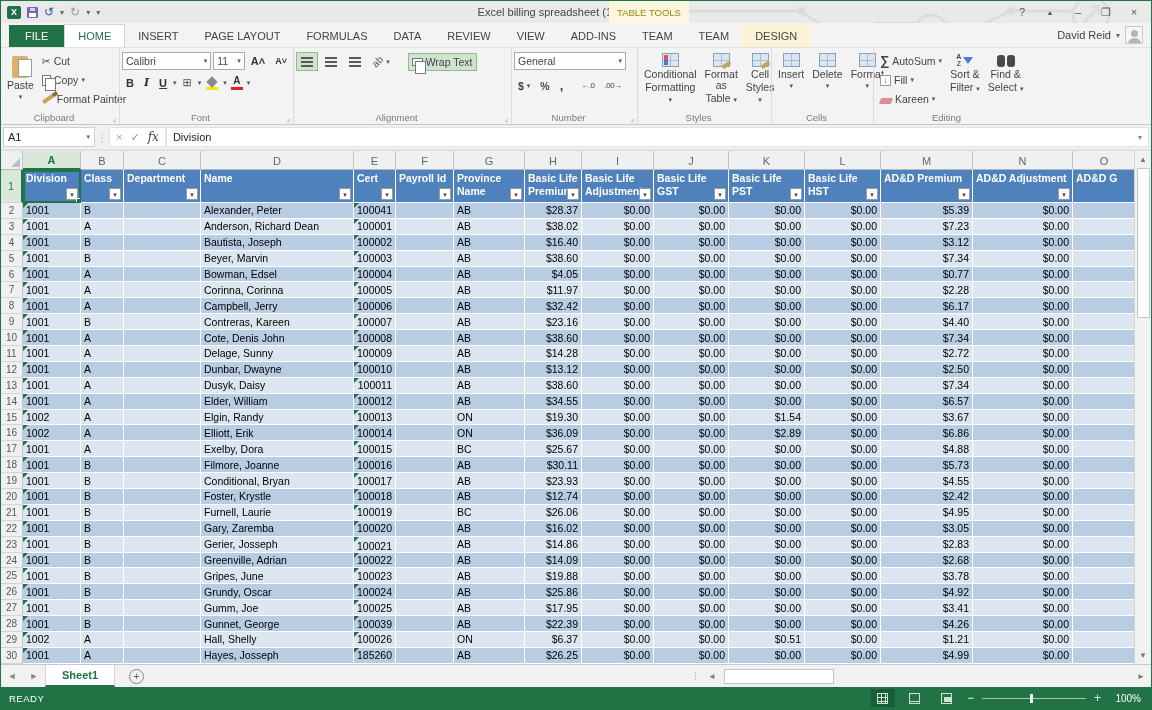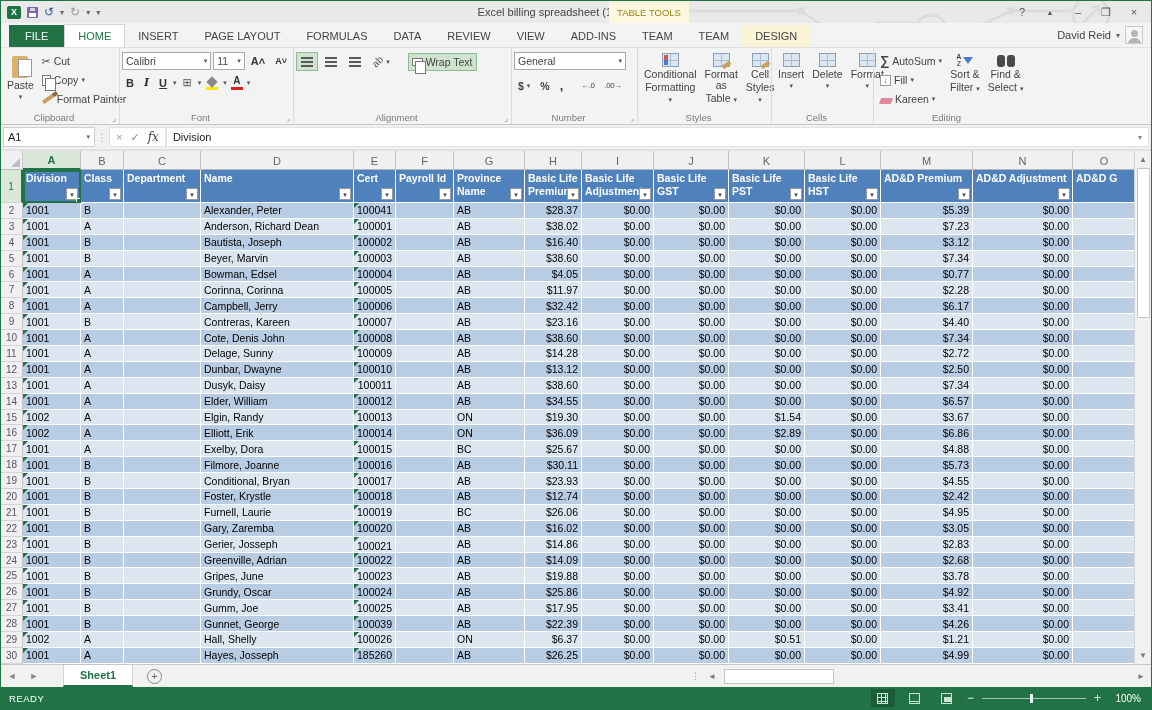--- a/index.html
+++ b/index.html
@@ -136,21 +136,21 @@
     display:flex;flex-direction:column;align-items:center;z-index:4;}
   .vsb .arr{height:17px;width:17px;display:flex;align-items:center;justify-content:center;color:#777;font-size:8px;}
   .vsb .thumb{width:13px;height:150px;background:#fff;border:1px solid #c6c6c6;border-radius:1px;}
   .vsb .spacer{flex:1;}
 
   
   .tabstrip{height:23px;background:#f1f1f1;border-top:1px solid #c6c6c6;display:flex;align-items:stretch;flex:0 0 23px;}
   .navarr{width:22px;display:flex;align-items:center;justify-content:center;color:#888;font-size:9px;}
   .sheettab{background:#fff;border-right:1px solid #d4d4d4;border-left:1px solid #d4d4d4;
     display:flex;align-items:center;padding:0 16px;font-size:11px;font-weight:bold;color:#217346;
-    border-bottom:2px solid #217346;margin-left:18px;}
+    border-bottom:2px solid #217346;}
   .addsheet{width:15px;height:15px;border:1px solid #888;border-radius:50%;color:#666;font-size:11px;
     display:flex;align-items:center;justify-content:center;align-self:center;margin-left:14px;line-height:1;}
   .hsb{margin-left:auto;display:flex;align-items:center;gap:4px;padding-right:2px;width:460px;}
   .hsbdots{color:#999;font-size:9px;}
   .hsb .arr{width:16px;height:15px;display:flex;align-items:center;justify-content:center;color:#777;font-size:8px;}
   .hsb .track{flex:1;height:15px;position:relative;}
   .hsb .thumb{position:absolute;left:0;top:0;width:110px;height:15px;background:#fff;border:1px solid #c6c6c6;}
 
   
   .status{height:22px;background:#217346;display:flex;align-items:center;color:#fff;flex:0 0 22px;}

